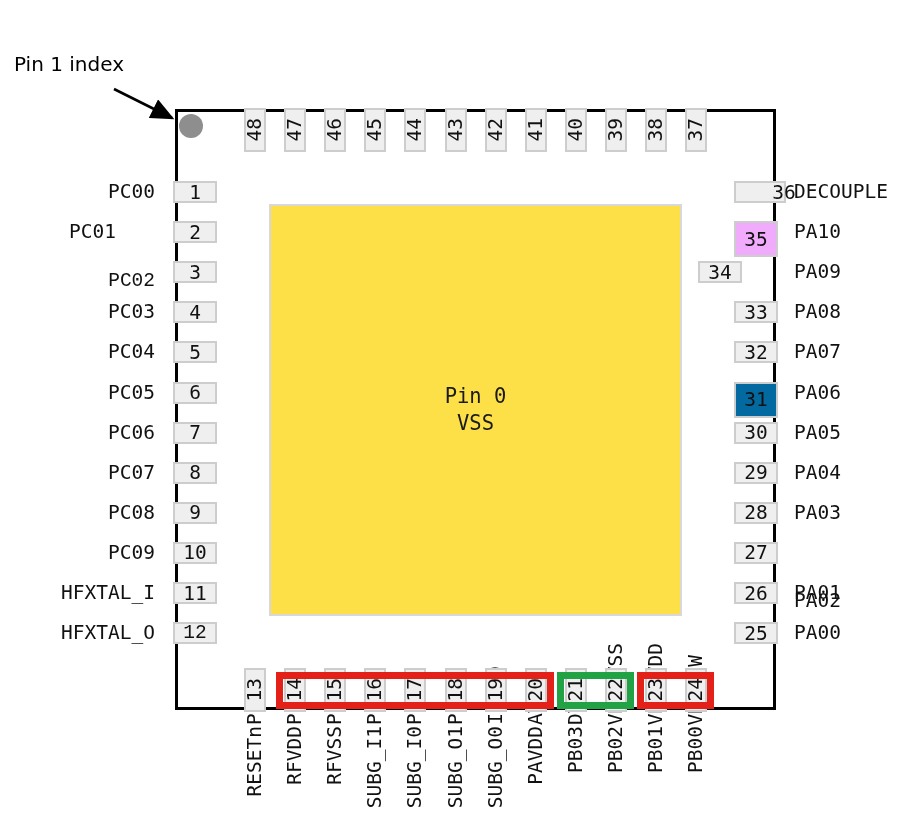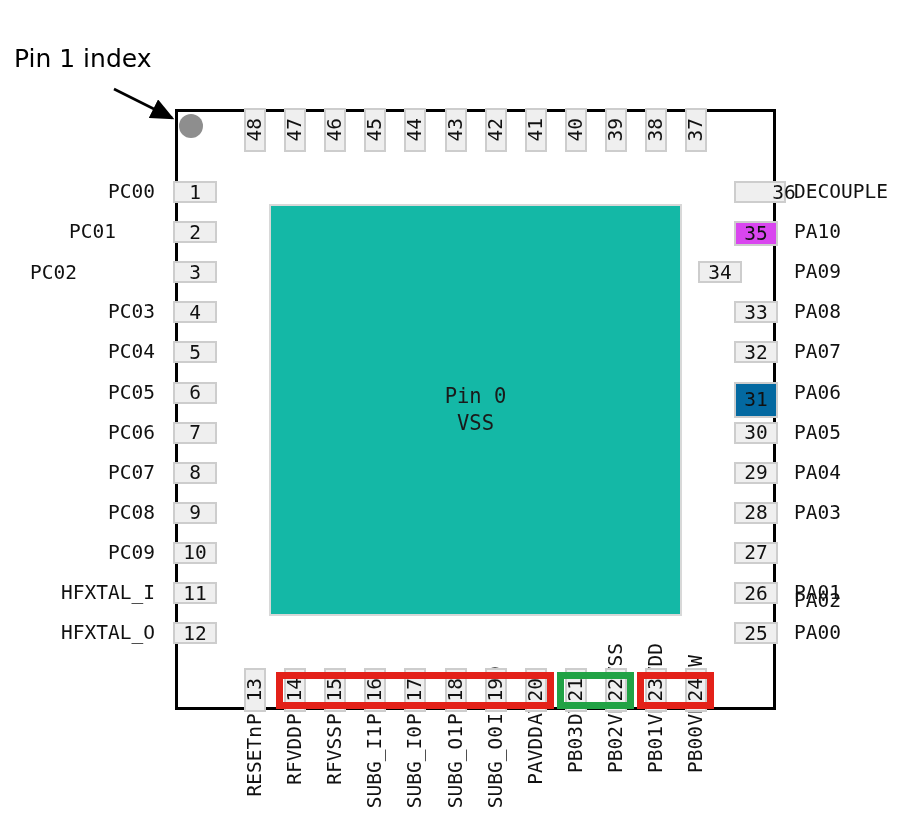--- a/index.html
+++ b/index.html
@@ -9,31 +9,31 @@
   #center-pad{position:absolute;box-sizing:border-box;display:flex;flex-direction:column;
               align-items:center;justify-content:center;text-align:center;
               font-size:20.5px;line-height:27px;color:#1a1a1a;}
   .pbox{position:absolute;box-sizing:border-box;display:flex;align-items:center;justify-content:center;
         font-size:19.5px;color:#111;}
   .vtext{writing-mode:vertical-rl;transform:rotate(180deg);line-height:20px;white-space:nowrap;display:block;}
   .vlabel{position:absolute;writing-mode:vertical-rl;transform:rotate(180deg);
           font-size:19.5px;line-height:20px;white-space:nowrap;color:#111;}
   .hlabel{position:absolute;height:22px;line-height:22px;font-size:19.5px;white-space:nowrap;color:#111;}
   .hl{position:absolute;box-sizing:border-box;background:transparent;}
-  #pin1-label{position:absolute;left:14px;top:44px;font-family:"DejaVu Sans",sans-serif;
-              font-size:25px;color:#000;}
+  #pin1-label{position:absolute;left:14px;top:52px;font-family:"DejaVu Sans",sans-serif;
+              font-size:20px;color:#000;}
   #overlay-svg{position:absolute;left:0;top:0;pointer-events:none;}
 </style>
 </head>
 <body>
 
 <div id="stage">
   <div id="chip-outline" style="left: 175px; top: 109px; width: 601px; height: 601px; border-color: rgb(0, 0, 0);"></div>
 
-  <div id="center-pad" style="left: 269px; top: 204px; width: 413px; height: 412px; background: #14b8a6; border: 2px solid rgb(216, 216, 216);">
+  <div id="center-pad" style="left: 269px; top: 204px; width: 413px; height: 412px; background: #fde047; border: 2px solid rgb(216, 216, 216);">
     <div>Pin 0</div>
     <div>VSS</div>
   </div>
 
   <div id="pins-layer">
       <div class="pbox" style="background: rgb(239, 239, 239); border: 2px solid rgb(205, 205, 205); left: 244px; top: 108px; width: 22px; height: 44px;">
         <span class="vtext">48</span>
       </div>
       <div class="vlabel" style="left: 245px; bottom: 93px;">PD00</div>
       <div class="pbox" style="background: rgb(239, 239, 239); border: 2px solid rgb(205, 205, 205); left: 284.1px; top: 108px; width: 22px; height: 44px;">
@@ -126,42 +126,42 @@
       <div class="vlabel" style="left: 646px; top: 726px;">PB01</div>
       <div class="pbox" style="background: rgb(239, 239, 239); border: 2px solid rgb(205, 205, 205); left: 685.1px; top: 668px; width: 22px; height: 44px;">
         <span class="vtext">24</span>
       </div>
       <div class="vlabel" style="left: 686.1px; top: 726px;">PB00</div>
       <div class="pbox" style="background: rgb(239, 239, 239); border: 2px solid rgb(205, 205, 205); left: 173px; top: 181px; width: 44px; height: 22px;">1</div>
       <div class="hlabel" style="left: 30px; width: 125px; top: 181px; text-align: right;">PC00</div>
       <div class="pbox" style="background: rgb(239, 239, 239); border: 2px solid rgb(205, 205, 205); left: 173px; top: 221.1px; width: 44px; height: 22px;">2</div>
       <div class="hlabel" style="left: 30px; width: 125px; top: 221.1px; text-align: center;">PC01</div>
       <div class="pbox" style="background: rgb(239, 239, 239); border: 2px solid rgb(205, 205, 205); left: 173px; top: 261.2px; width: 44px; height: 22px;">3</div>
-      <div class="hlabel" style="left: 30px; width: 125px; top: 262px; text-align: left;">PC02</div>
+      <div class="hlabel" style="left: 30px; width: 125px; top: 270px; text-align: right; font-family: Liberation Mono, monospace;">PC02</div>
       <div class="pbox" style="background: rgb(239, 239, 239); border: 2px solid rgb(205, 205, 205); left: 173px; top: 301.3px; width: 44px; height: 22px;">4</div>
       <div class="hlabel" style="left: 30px; width: 125px; top: 301.3px; text-align: right;">PC03</div>
       <div class="pbox" style="background: rgb(239, 239, 239); border: 2px solid rgb(205, 205, 205); left: 173px; top: 341.4px; width: 44px; height: 22px;">5</div>
       <div class="hlabel" style="left: 30px; width: 125px; top: 341.4px; text-align: right;">PC04</div>
       <div class="pbox" style="background: rgb(239, 239, 239); border: 2px solid rgb(205, 205, 205); left: 173px; top: 381.5px; width: 44px; height: 22px;">6</div>
       <div class="hlabel" style="left: 30px; width: 125px; top: 381.5px; text-align: right;">PC05</div>
       <div class="pbox" style="background: rgb(239, 239, 239); border: 2px solid rgb(205, 205, 205); left: 173px; top: 421.6px; width: 44px; height: 22px;">7</div>
       <div class="hlabel" style="left: 30px; width: 125px; top: 421.6px; text-align: right;">PC06</div>
       <div class="pbox" style="background: rgb(239, 239, 239); border: 2px solid rgb(205, 205, 205); left: 173px; top: 461.7px; width: 44px; height: 22px;">8</div>
       <div class="hlabel" style="left: 30px; width: 125px; top: 461.7px; text-align: right;">PC07</div>
       <div class="pbox" style="background: rgb(239, 239, 239); border: 2px solid rgb(205, 205, 205); left: 173px; top: 501.8px; width: 44px; height: 22px;">9</div>
       <div class="hlabel" style="left: 30px; width: 125px; top: 501.8px; text-align: right;">PC08</div>
       <div class="pbox" style="background: rgb(239, 239, 239); border: 2px solid rgb(205, 205, 205); left: 173px; top: 541.9px; width: 44px; height: 22px;">10</div>
       <div class="hlabel" style="left: 30px; width: 125px; top: 541.9px; text-align: right;">PC09</div>
       <div class="pbox" style="background: rgb(239, 239, 239); border: 2px solid rgb(205, 205, 205); left: 173px; top: 582px; width: 44px; height: 22px;">11</div>
       <div class="hlabel" style="left: 30px; width: 125px; top: 582px; text-align: right;">HFXTAL_I</div>
-      <div class="pbox" style="background: rgb(239, 239, 239); border: 2px solid rgb(205, 205, 205); left: 173px; top: 622.1px; width: 44px; height: 22px;">12</div>
+      <div class="pbox" style="background: rgb(239, 239, 239); border: 2px solid rgb(205, 205, 205); left: 173px; top: 622.1px; width: 44px; height: 22px; font-family: Liberation Mono, monospace;">12</div>
       <div class="hlabel" style="left: 30px; width: 125px; top: 622.1px; text-align: right;">HFXTAL_O</div>
       <div class="pbox" style="background: rgb(239, 239, 239); border: 2px solid rgb(205, 205, 205); left: 734px; top: 181px; width: 44px; height: 22px; padding-left: 48px;">36</div>
       <div class="hlabel" style="left: 794px; top: 181px; text-align: center;">DECOUPLE</div>
-      <div class="pbox" style="background: #d946ef; border: 2px solid rgb(205, 205, 205); left: 734px; top: 221.1px; width: 44px; height: 25px;">35</div>
+      <div class="pbox" style="background: #f0abfc; border: 2px solid rgb(205, 205, 205); left: 734px; top: 221.1px; width: 44px; height: 36px;">35</div>
       <div class="hlabel" style="left: 794px; top: 221.1px; text-align: left;">PA10</div>
       <div class="pbox" style="background: rgb(239, 239, 239); border: 2px solid rgb(205, 205, 205); left: 698px; top: 261.2px; width: 44px; height: 22px;">34</div>
       <div class="hlabel" style="left: 794px; top: 261.2px; text-align: left;">PA09</div>
       <div class="pbox" style="background: rgb(239, 239, 239); border: 2px solid rgb(205, 205, 205); left: 734px; top: 301.3px; width: 44px; height: 22px;">33</div>
       <div class="hlabel" style="left: 794px; top: 301.3px; text-align: left;">PA08</div>
       <div class="pbox" style="background: rgb(239, 239, 239); border: 2px solid rgb(205, 205, 205); left: 734px; top: 341.4px; width: 44px; height: 22px;">32</div>
       <div class="hlabel" style="left: 794px; top: 341.4px; text-align: left;">PA07</div>
       <div class="pbox" style="background: #0369a1; border: 2px solid rgb(205, 205, 205); left: 734px; top: 381.5px; width: 44px; height: 36px;">31</div>
       <div class="hlabel" style="left: 794px; top: 381.5px; text-align: left;">PA06</div>
       <div class="pbox" style="background: rgb(239, 239, 239); border: 2px solid rgb(205, 205, 205); left: 734px; top: 421.6px; width: 44px; height: 22px;">30</div>

